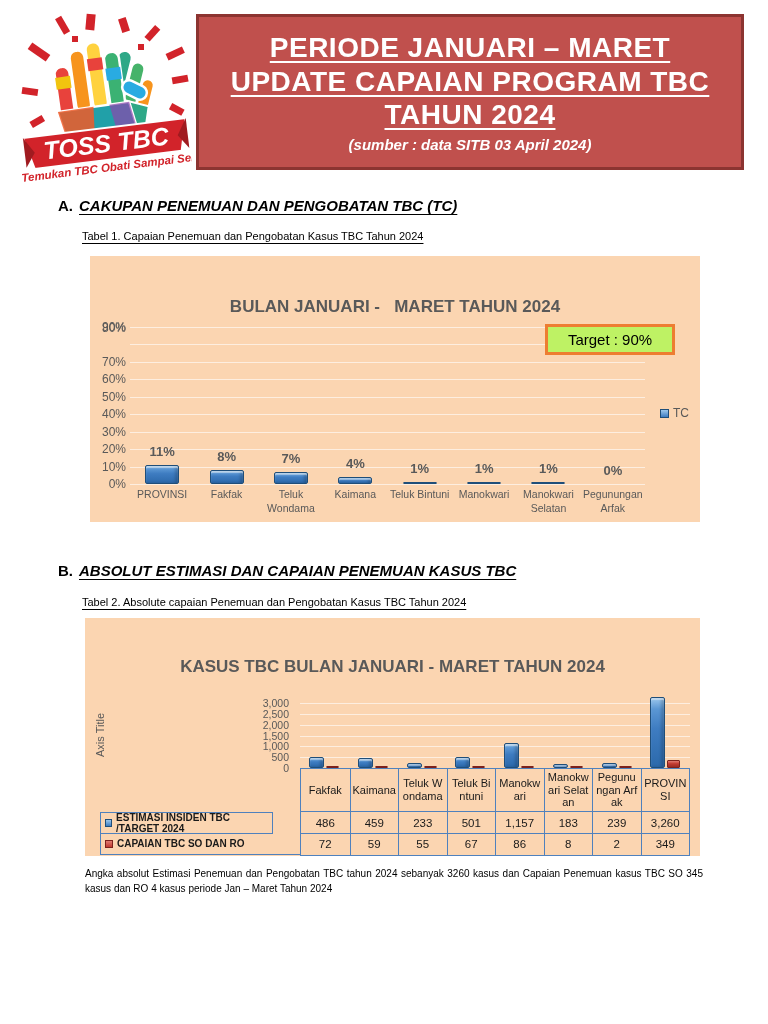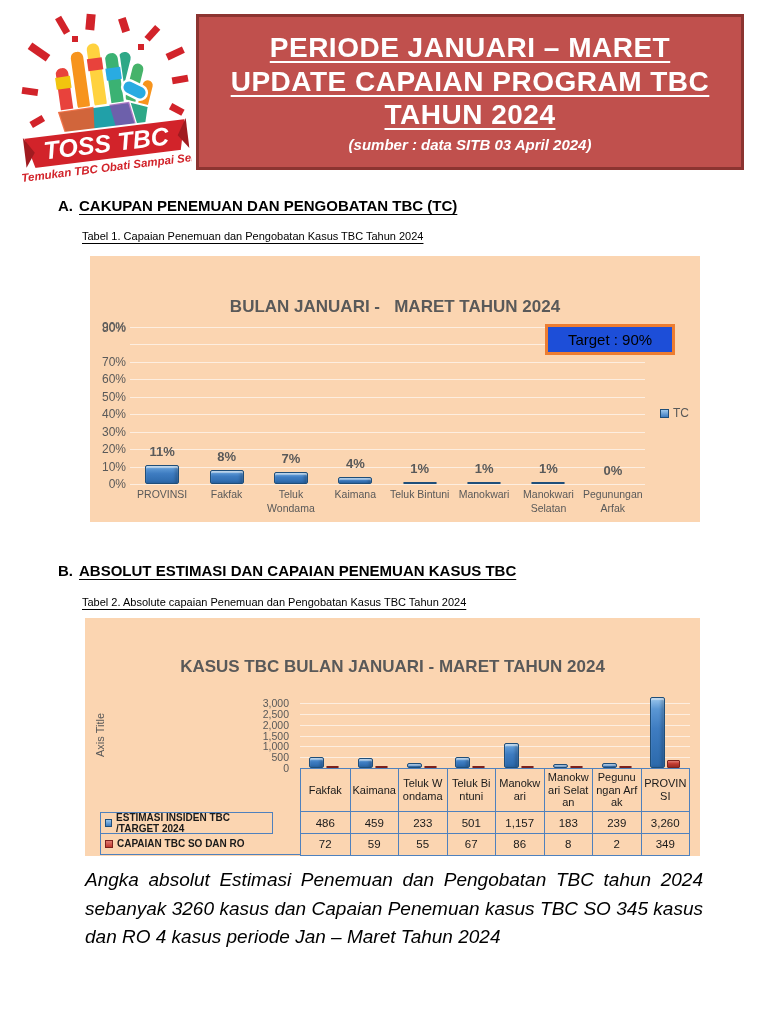--- a/index.html
+++ b/index.html
@@ -21,21 +21,21 @@
   .title-line{
     color:#fff;font-weight:bold;font-size:28px;line-height:1.2;
     text-decoration:underline;text-underline-offset:4px;text-decoration-thickness:2px;
     letter-spacing:.5px;white-space:pre;
   }
   .title-sub{color:#fff;font-weight:bold;font-style:italic;font-size:15px;margin-top:4px;}
 
   
   .sec-head{font-size:15px;font-weight:bold;}
   .sec-head .h-lbl{margin-right:6px;}
-  .sec-head .h-txt{text-decoration:underline;text-underline-offset:3px;}
+  .sec-head .h-txt{text-decoration:underline;text-underline-offset:3px;font-style:italic;}
   .caption{font-size:11px;text-decoration:underline;text-underline-offset:3px;}
 
   
   .chartbox{background:var(--chart-bg,#fbd5b1);box-sizing:border-box;}
   .c-title{width:100%;text-align:center;color:#595959;font-weight:bold;font-size:17px;line-height:1.55;white-space:pre-wrap;}
 
   .y1lab,.y2lab{color:#595959;text-align:right;}
   .y1lab{font-size:12px;width:34px;height:12px;line-height:12px;}
   .y2lab{font-size:10.5px;width:74px;height:11px;line-height:11px;}
   .gline{position:absolute;left:0;width:100%;height:1px;background:rgba(255,255,255,.6);}
@@ -53,21 +53,21 @@
   }
   .vlab{position:absolute;text-align:center;color:#595959;font-size:13px;font-weight:600;}
   .c1cat{position:absolute;text-align:center;color:#595959;font-size:10.5px;line-height:1.3;}
 
   .legend1{display:flex;align-items:center;gap:4px;color:#595959;font-size:12px;}
   .key{display:inline-block;width:9px;height:9px;border:1px solid #1f4e79;box-sizing:border-box;
        background:linear-gradient(180deg,#9cc7ec,var(--bar-blue,#3e7cc1));}
   .key.red{background:linear-gradient(180deg,#e07a70,var(--bar-red,#c23a30));border-color:#7c221c;}
 
   .target-box{
-    background:#1d4ed8;border:3px solid var(--target-border,#ed7d31);box-sizing:border-box;
+    background:#bef264;border:3px solid var(--target-border,#ed7d31);box-sizing:border-box;
     display:flex;align-items:center;justify-content:center;font-size:15px;color:#000;
   }
 
   .axis-title{writing-mode:vertical-rl;transform:rotate(180deg);color:#595959;font-size:11px;
     display:flex;align-items:center;justify-content:center;}
 
   
   .t2-grid{display:grid;grid-template-columns:repeat(8,1fr);box-sizing:border-box;
     border:1px solid var(--table-border,#4f81bd);background:transparent;}
   .t2-grid > div{border-left:1px solid var(--table-border,#4f81bd);box-sizing:border-box;
@@ -75,21 +75,21 @@
   .t2-grid > div:first-child{border-left:none;}
   .t2-hcell{font-size:11px;line-height:1.15;color:#1a1a1a;word-break:break-all;padding:1px 2px;}
   .t2-vcell{font-size:11.5px;color:#1a1a1a;}
   .t2-label{
     box-sizing:border-box;border:1px solid var(--table-border,#4f81bd);
     display:flex;align-items:center;gap:4px;padding-left:4px;
     font-size:10px;font-weight:600;color:#1a1a1a;background:transparent;
   }
   .t2-label .key{width:8px;height:8px;}
 
-  .foot-par{font-size:19px;line-height:1.5;text-align:justify;font-style:italic;}
+  .foot-par{font-size:10px;line-height:1.5;text-align:justify;}
 </style>
 </head>
 <body>
 
 <div class="abs logo-wrap">
   <svg viewBox="0 0 172 178" width="172" height="178">
 
     <g fill="#d2232a">
       <rect x="8" y="38" width="22" height="8" transform="rotate(35 19 42)"></rect>
       <rect x="34" y="12" width="18" height="7" transform="rotate(60 43 15)"></rect>

